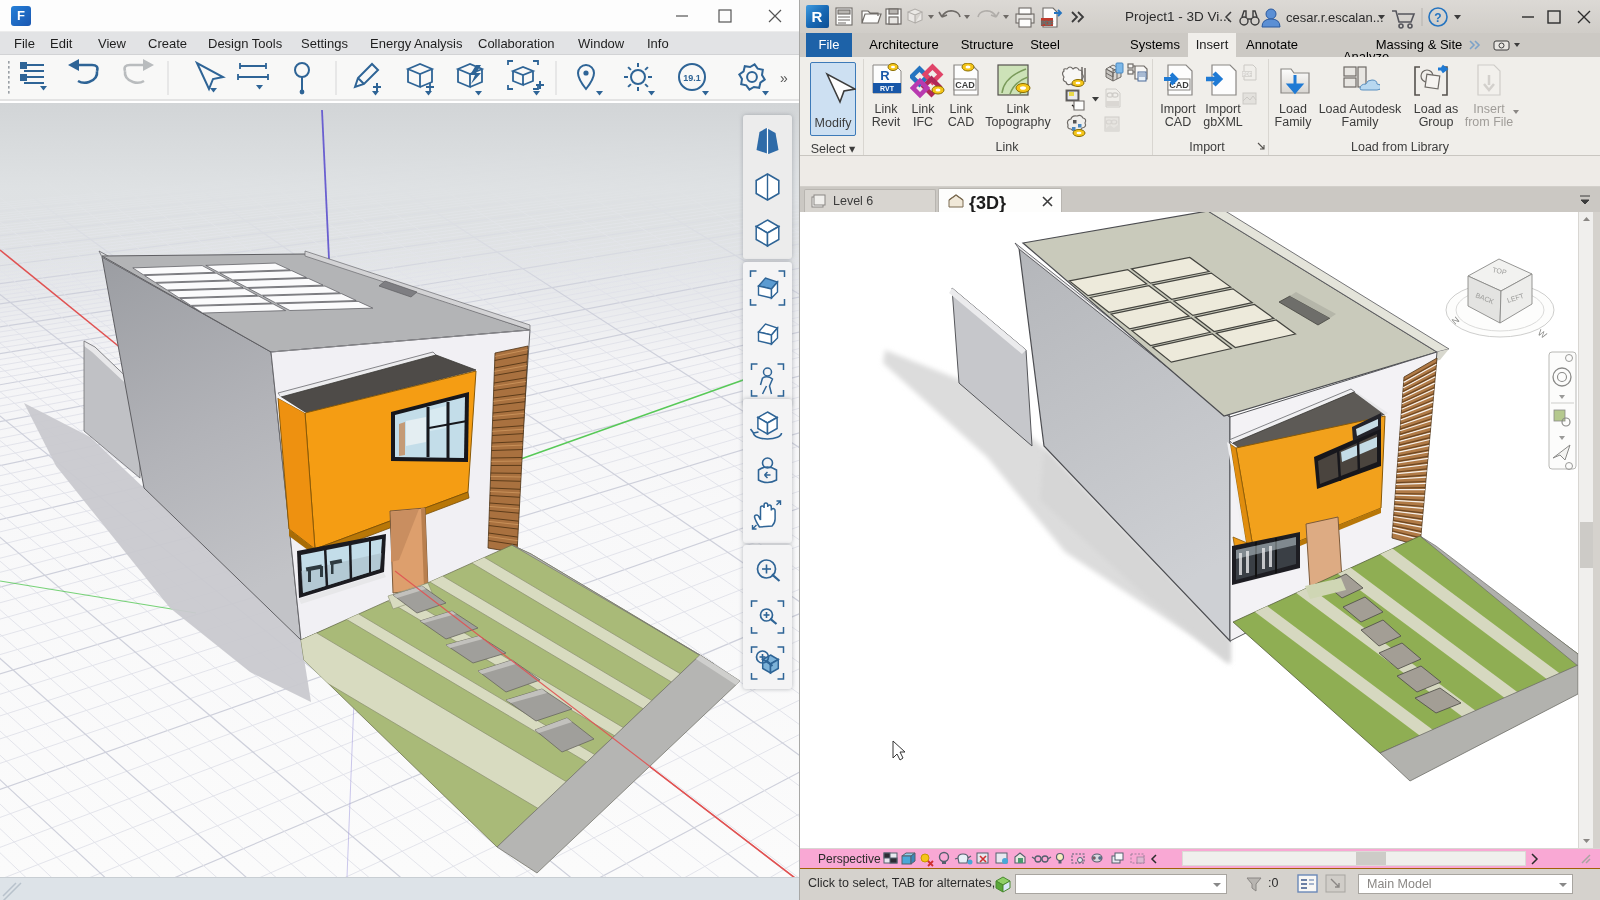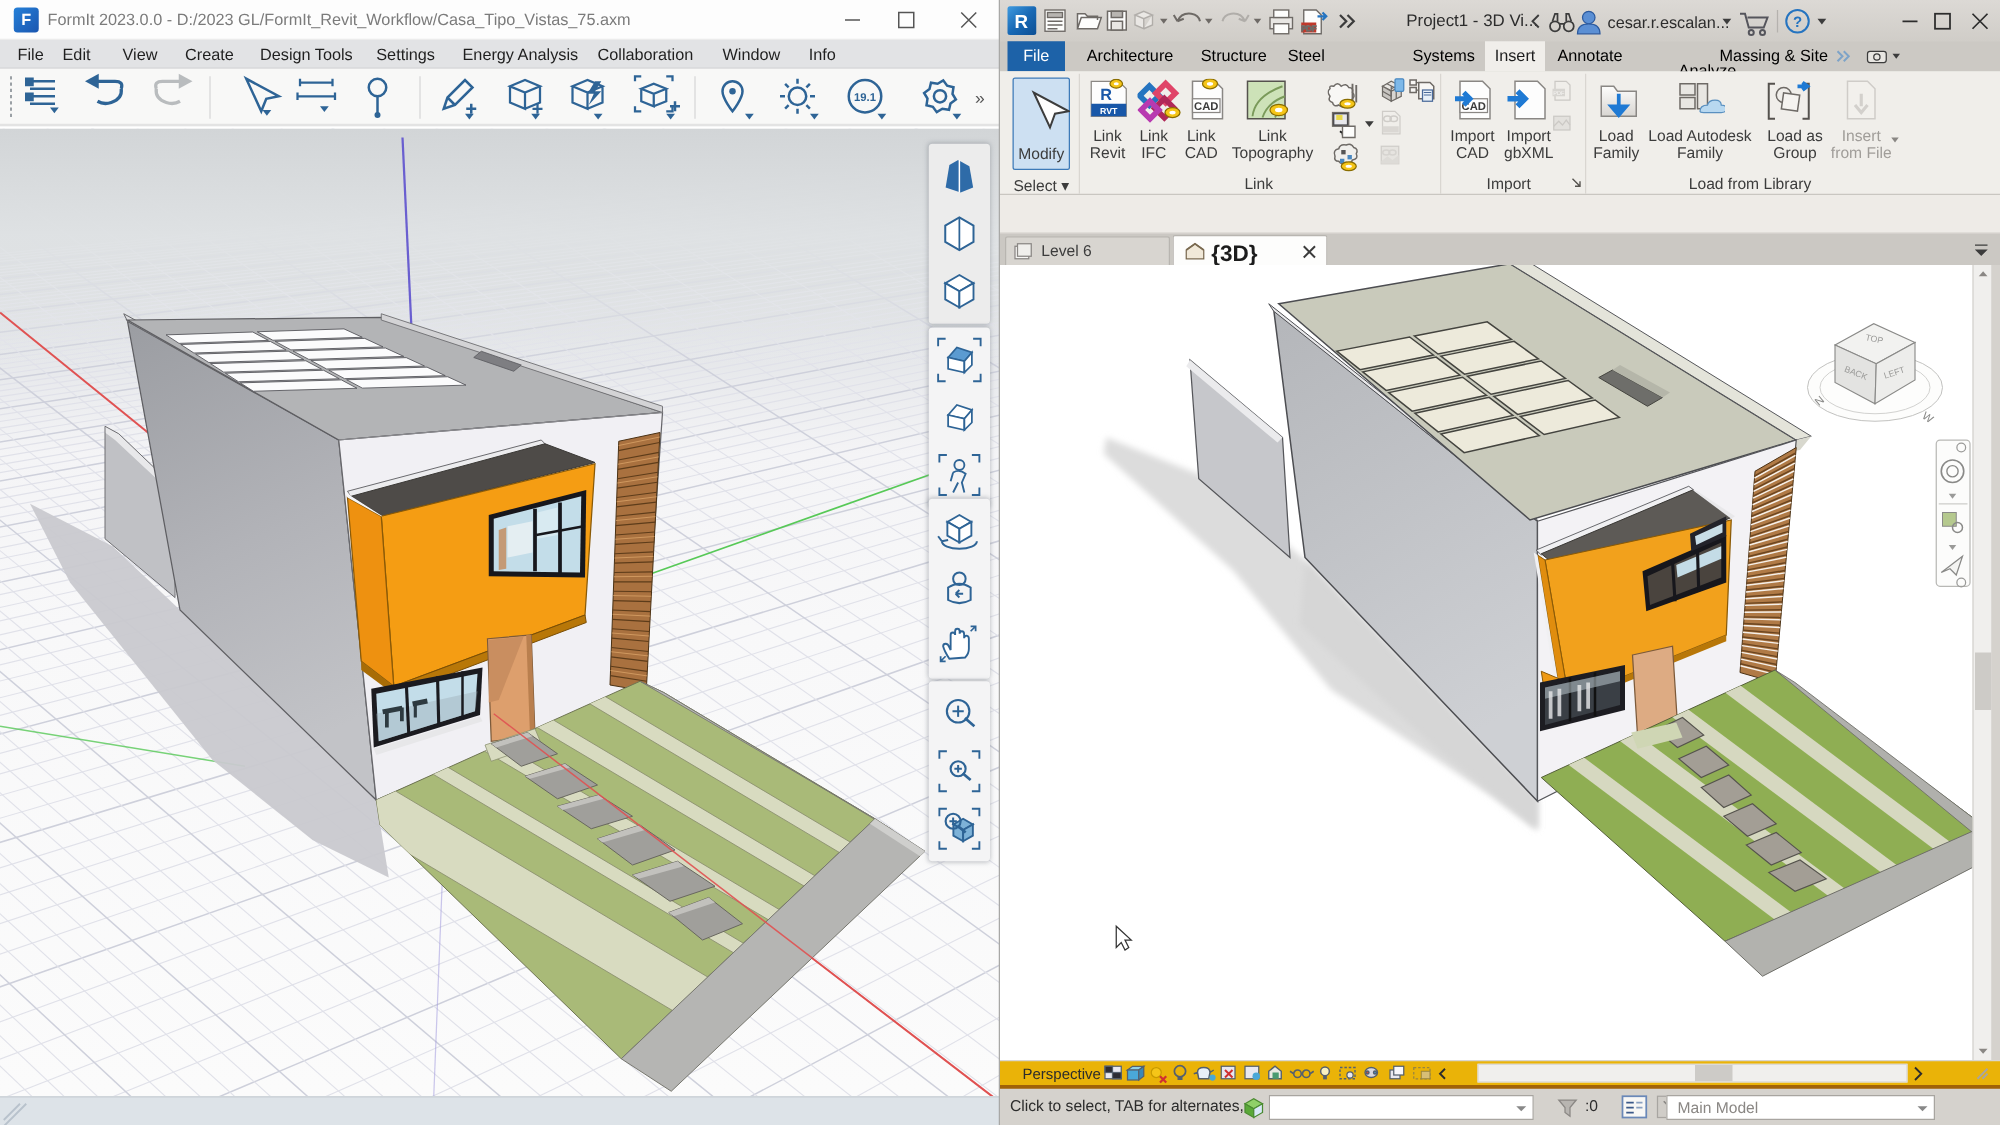--- a/index.html
+++ b/index.html
@@ -19,33 +19,32 @@
 
 #revit{position:absolute;left:800px;top:0;width:800px;height:900px;background:#d5d2cd;box-shadow:-1px 0 0 #a8a8a6}
 .r-title{position:absolute;left:0;top:0;width:800px;height:33px;background:linear-gradient(180deg,#dcd9d5,#d0cdc8)}
 .r-tabs{position:absolute;left:0;top:33px;width:800px;height:24px;background:#ccc9c4}
 .r-tabs .tab{position:absolute;top:0;height:24px;font-size:13px;color:#000000;text-align:center;line-height:24px}
 .r-ribbon{position:absolute;left:0;top:57px;width:800px;height:99px;background:#f0eeea;border-bottom:1px solid #c9c6c1}
 .r-options{position:absolute;left:0;top:156px;width:800px;height:31px;background:#eeebe7;border-bottom:1px solid #d2cfca}
 .r-vtabs{position:absolute;left:0;top:187px;width:800px;height:25px;background:#cbc8c3}
 .r-canvas{position:absolute;left:0;top:212px;width:778px;height:636px;background:#fff;overflow:hidden}
 .r-scroll{position:absolute;left:778px;top:212px;width:15px;height:636px;background:#f0efed;border-left:1px solid #d8d6d2}
-.r-viewbar{position:absolute;left:0;top:848px;width:800px;height:20px;background:#eab308;border-top:1px solid #d8d6d2}
-.r-status{position:absolute;left:0;top:868px;width:800px;height:32px;background:#d5d2cd;border-top:3px solid #a16207}
+.r-viewbar{position:absolute;left:0;top:848px;width:800px;height:20px;background:#f9a8d4;border-top:1px solid #d8d6d2}
+.r-status{position:absolute;left:0;top:868px;width:800px;height:32px;background:#d5d2cd;border-top:1px solid #a16207}
 .rlbl{position:absolute;font-size:12.5px;color:#3c3c3c;text-align:center;line-height:13px}
 .glbl{position:absolute;top:83px;font-size:12.5px;color:#3c3c3c;text-align:center}
 .psep{position:absolute;top:2px;height:96px;width:1px;background:#d9d6d1}
 .combo{position:absolute;background:#fff;border:1px solid #a8a5a0;height:20px}
 .combo:after{content:"";position:absolute;right:5px;top:8px;border:4px solid transparent;border-top-color:#888}
 </style></head><body>
 <div id="app">
     <div id="formit">
       <div class="f-title">
         <div class="logo">F</div>
-        <div class="ttl">FormIt 2023.0.0 - D:/2023 GL/FormIt_Revit_Workflow/Casa_Tipo_Vistas_75.axm</div>
         <svg class="abs" style="right:0;top:0" width="140" height="32">
           <line x1="16" y1="16" x2="28" y2="16" stroke="#555" stroke-width="1.2"></line>
           <rect x="59" y="10" width="12" height="12" fill="none" stroke="#555" stroke-width="1.2"></rect>
           <path d="M 109 10 l 12 12 m 0 -12 l -12 12" stroke="#555" stroke-width="1.2"></path>
         </svg>
       </div>
       <div class="f-menu">
         <span style="left:14px">File</span>
         <span style="left:50px">Edit</span>
         <span style="left:98px">View</span>
@@ -1073,17 +1072,17 @@
         <span style="position:absolute;left:468px;top:7px;font-size:12.5px;color:#2c2c2c">:0</span>
         <svg class="abs" style="left:496px;top:4px" width="24" height="24">
           <rect x="2" y="2" width="19" height="17" fill="#f8f7f5" stroke="#6a88b8" stroke-width="1.4"></rect>
           <path d="M 5 7 h 6 M 5 11 h 6 M 5 15 h 6" stroke="#3c5a8a" stroke-width="1.4"></path>
           <path d="M 13 7 h 5 M 13 11 h 5" stroke="#8aa0c0" stroke-width="1.4"></path>
         </svg>
         <svg class="abs" style="left:524px;top:4px" width="24" height="24">
           <rect x="2" y="2" width="19" height="17" fill="#d0cdc8" stroke="#a8a5a1" stroke-width="1"></rect>
           <path d="M 7 6 l 8 8 m 0 -4 v 4 h -4" stroke="#8a8784" stroke-width="1.4" fill="none"></path>
         </svg>
-        <div class="combo" style="left:533px;top:5px;width:215px">
+        <div class="combo" style="left:558px;top:5px;width:215px">
           <span style="position:absolute;left:8px;top:2px;font-size:12.5px;color:#8a8784">Main Model</span>
         </div>
       </div>
     </div>
   </div>
 </body></html>

